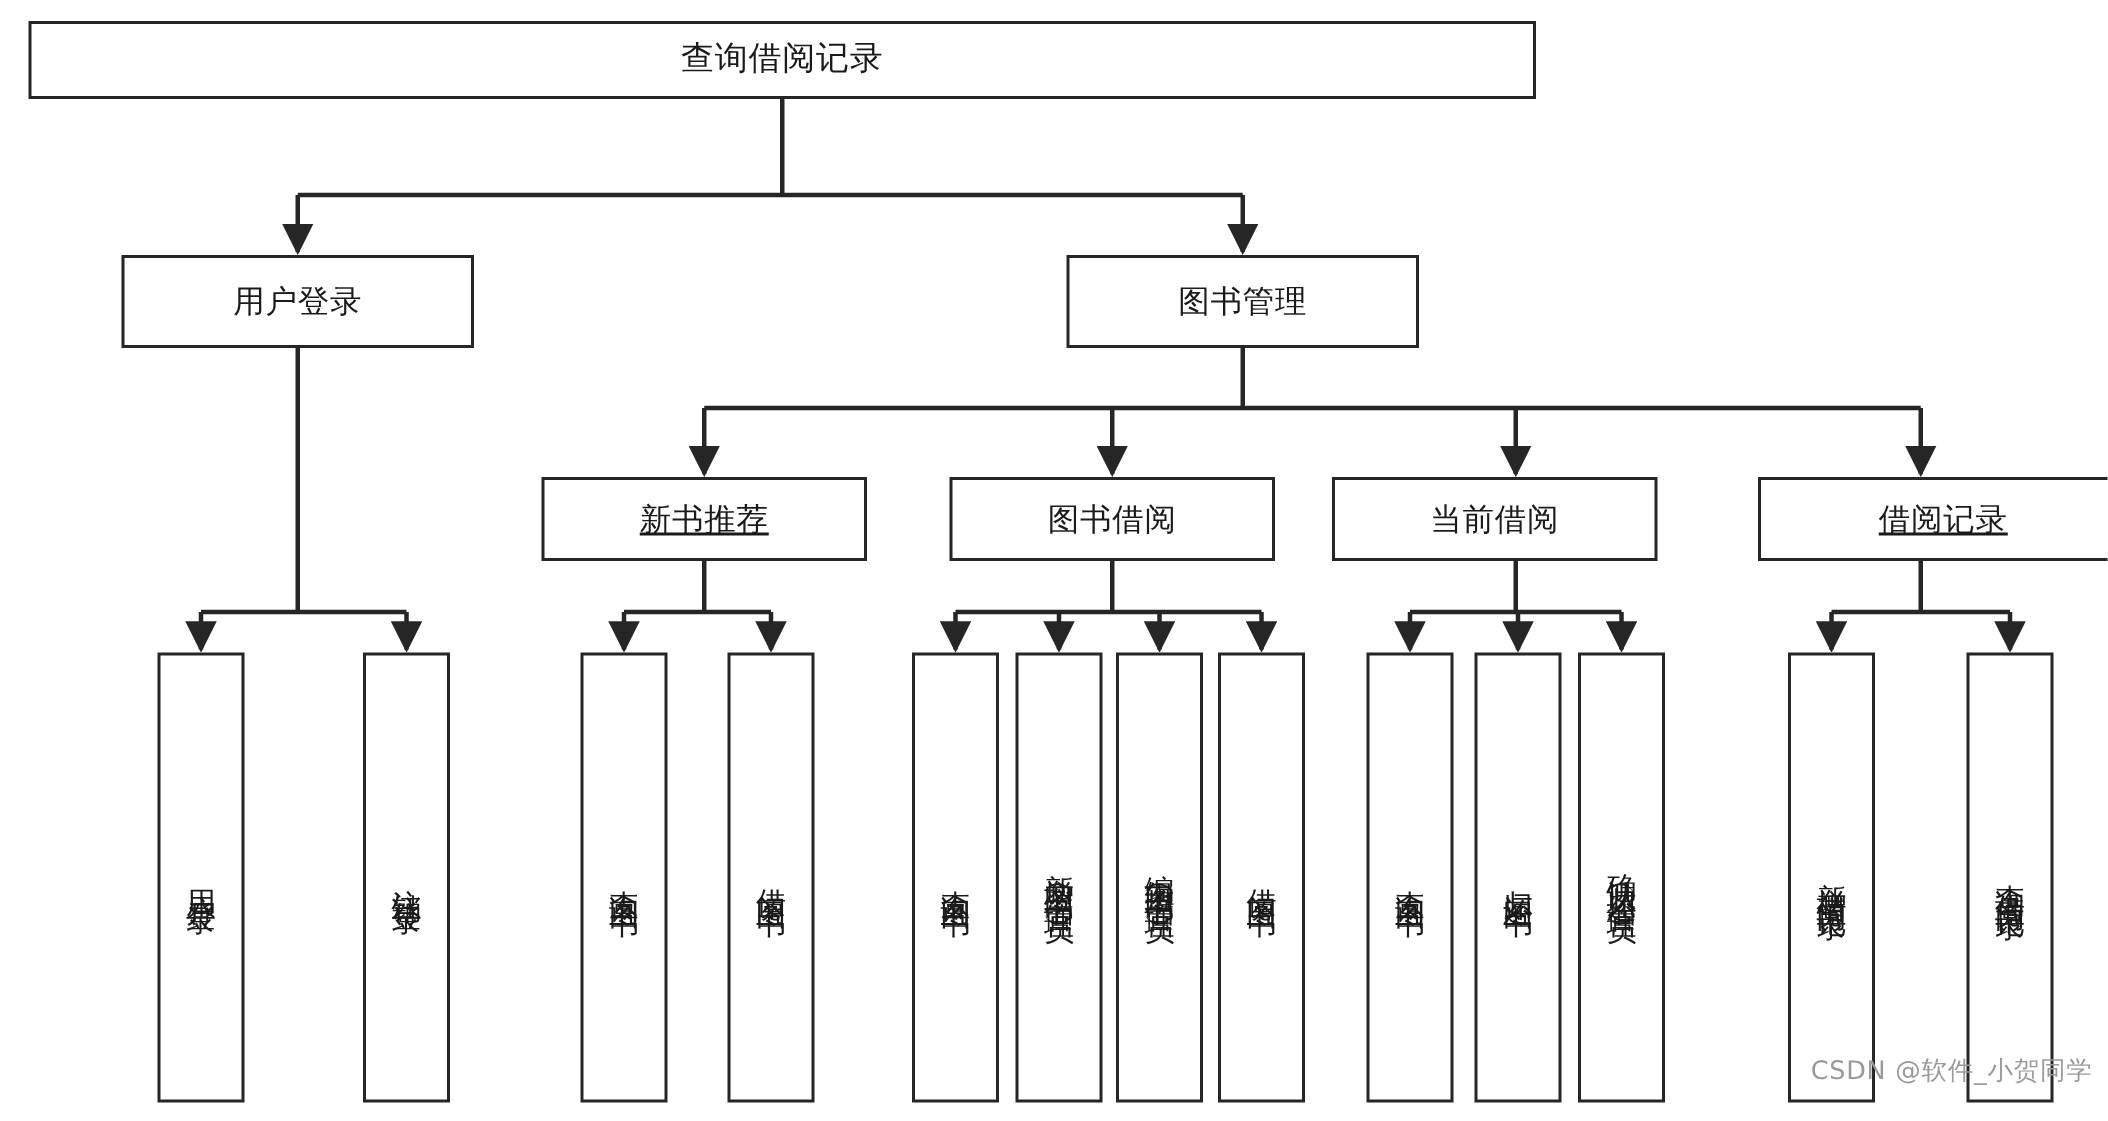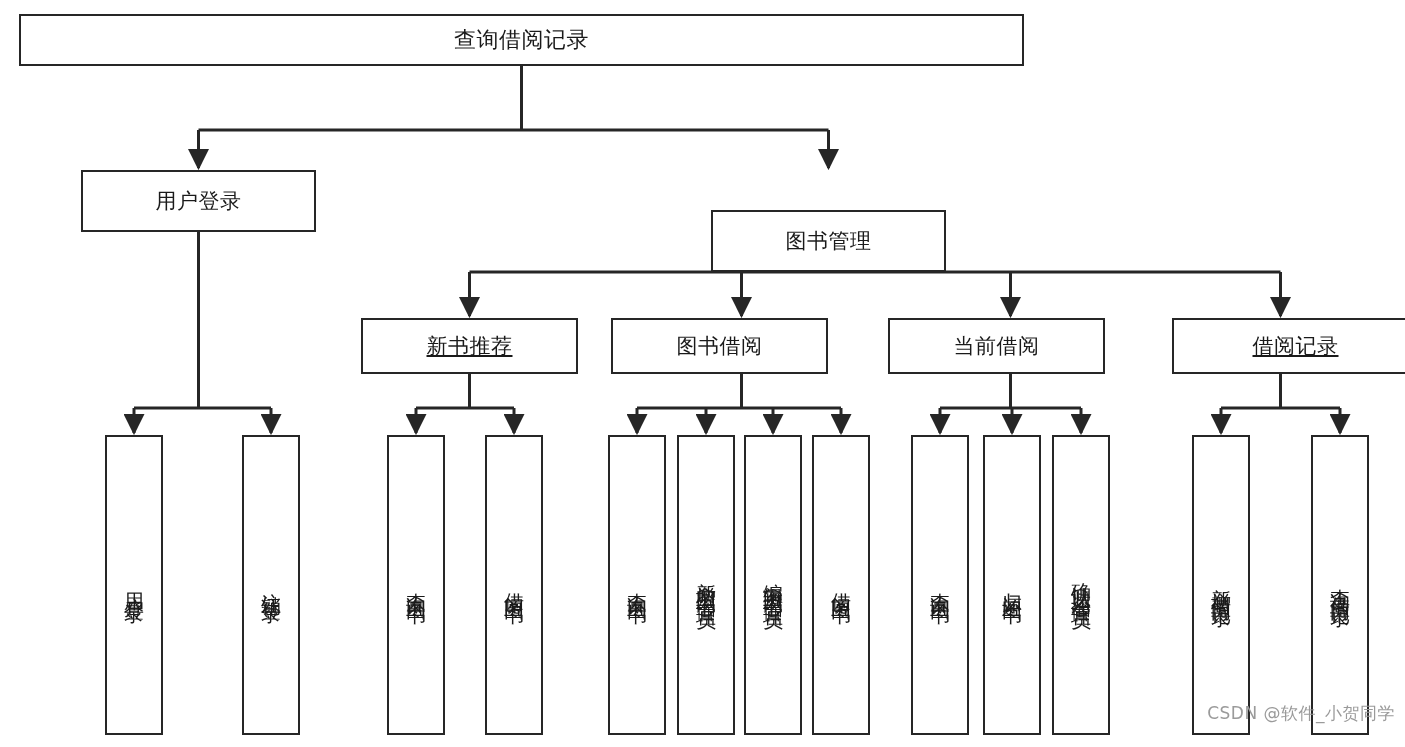--- a/index.html
+++ b/index.html
@@ -113,27 +113,27 @@
   </svg>
 
   <div class="node-box root" id="box-root" style="left: 19px; top: 14px; width: 1005px; height: 52px;">
     <span class="node-label">查询借阅记录</span>
   </div>
 
   <div id="nodes-layer">
       <div class="node-box level2" style="left: 81px; top: 170px; width: 235px; height: 62px;">
         <span class="node-label">用户登录</span>
       </div>
-      <div class="node-box level2" style="left: 711px; top: 170px; width: 235px; height: 62px; margin-top: 40px;">
+      <div class="node-box level2" style="left: 711px; top: 170px; width: 235px; height: 62px;">
         <span class="node-label">图书管理</span>
       </div>
       <div class="node-box level3" style="left: 361px; top: 318px; width: 217px; height: 56px; text-decoration: underline;">
         <span class="node-label">新书推荐</span>
       </div>
-      <div class="node-box level3" style="left: 611px; top: 318px; width: 217px; height: 56px;">
+      <div class="node-box level3" style="left: 633px; top: 318px; width: 217px; height: 56px;">
         <span class="node-label">图书借阅</span>
       </div>
       <div class="node-box level3" style="left: 888px; top: 318px; width: 217px; height: 56px;">
         <span class="node-label">当前借阅</span>
       </div>
       <div class="node-box level3" style="left: 1172px; top: 318px; width: 247px; height: 56px; text-decoration: underline;">
         <span class="node-label">借阅记录</span>
       </div>
       <div class="node-box leaf vertical" style="left: 105px; top: 435px; width: 58px; height: 300px;">
         <span class="node-label">用户登录</span>

